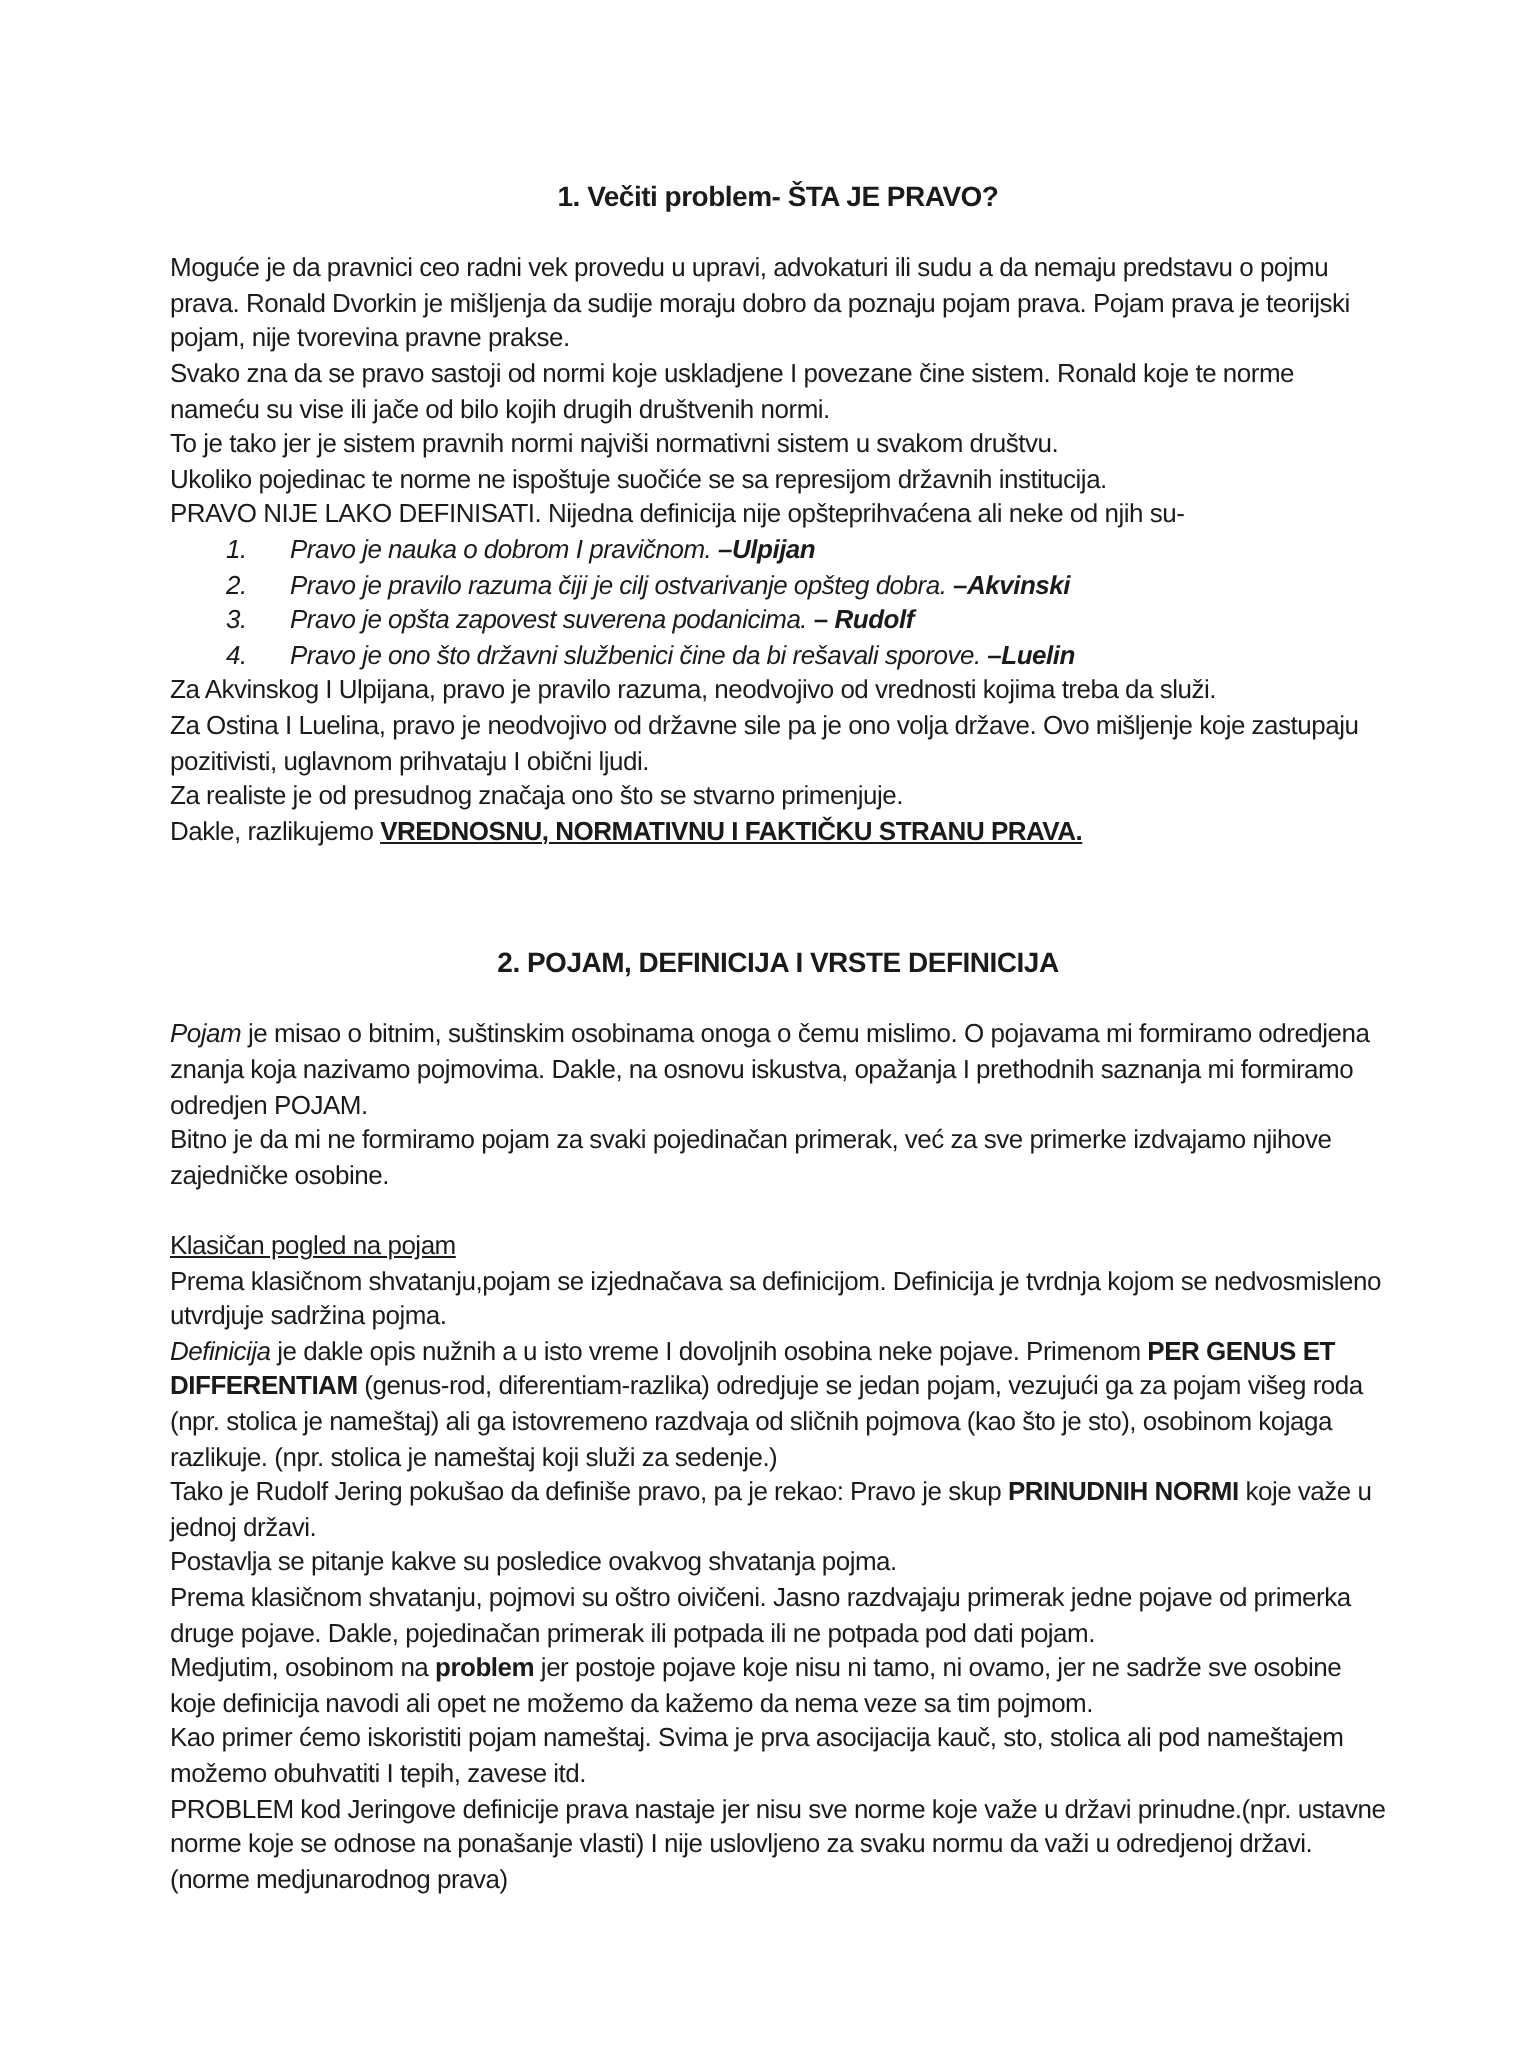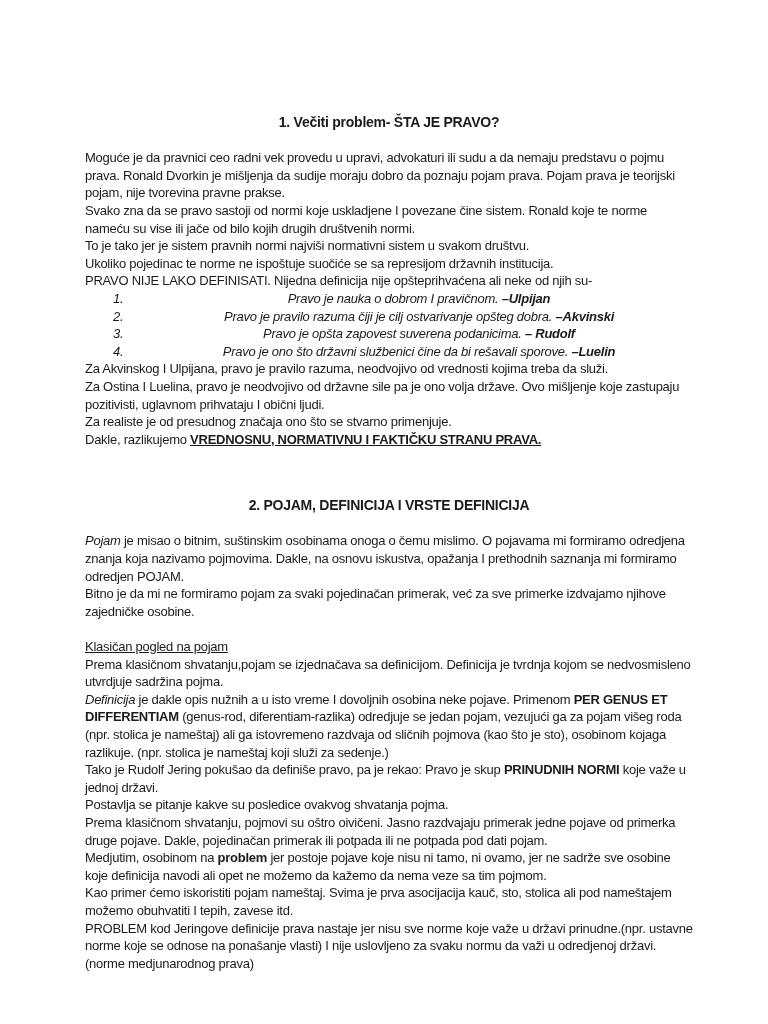--- a/index.html
+++ b/index.html
@@ -25,35 +25,35 @@
     letter-spacing: -0.25px;
     color: #1b1b1b;
     text-align: left;
   }
   .blk { margin: 0; }
   .heading1, .heading2 {
     font-weight: bold;
     text-align: center;
     font-size: 14px;
   }
-  .heading1 { margin-bottom: 17.6px; margin-top: 24px; }
+  .heading1 { margin-bottom: 17.6px; }
   .heading2 { margin-bottom: 17.6px; }
   .subheading { font-weight: normal; }
   .subheading .seg { text-decoration: underline; }
   .seg-b { font-weight: bold; }
   .seg-i { font-style: italic; }
   .seg-u { text-decoration: underline; }
   .list { padding: 0; margin: 0; }
   .list-item { display: flex; font-style: italic; }
   .list-item .num {
     flex: 0 0 auto;
     margin-left: 28px;
     width: 32px;
   }
-  .list-item .txt { flex: 1 1 auto; text-align: center; }
+  .list-item .txt { flex: 1 1 auto; }
 </style>
 </head>
 <body>
 
 <div class="doc-page">
   <div class="doc-content">
       <div class="blk heading1"><span class="seg">1. Večiti problem- ŠTA JE PRAVO?</span></div>
       <div class="blk para"><span class="seg">Moguće je da pravnici ceo radni vek provedu u upravi, advokaturi ili sudu a da nemaju predstavu o pojmu prava. Ronald Dvorkin je mišljenja da sudije moraju dobro da poznaju pojam prava. Pojam prava je teorijski pojam, nije tvorevina pravne prakse.</span></div>
       <div class="blk para"><span class="seg">Svako zna da se pravo sastoji od normi koje uskladjene I povezane čine sistem. Ronald koje te norme nameću su vise ili jače od bilo kojih drugih društvenih normi.</span></div>
       <div class="blk para"><span class="seg">To je tako jer je sistem pravnih normi najviši normativni sistem u svakom društvu.</span></div>

